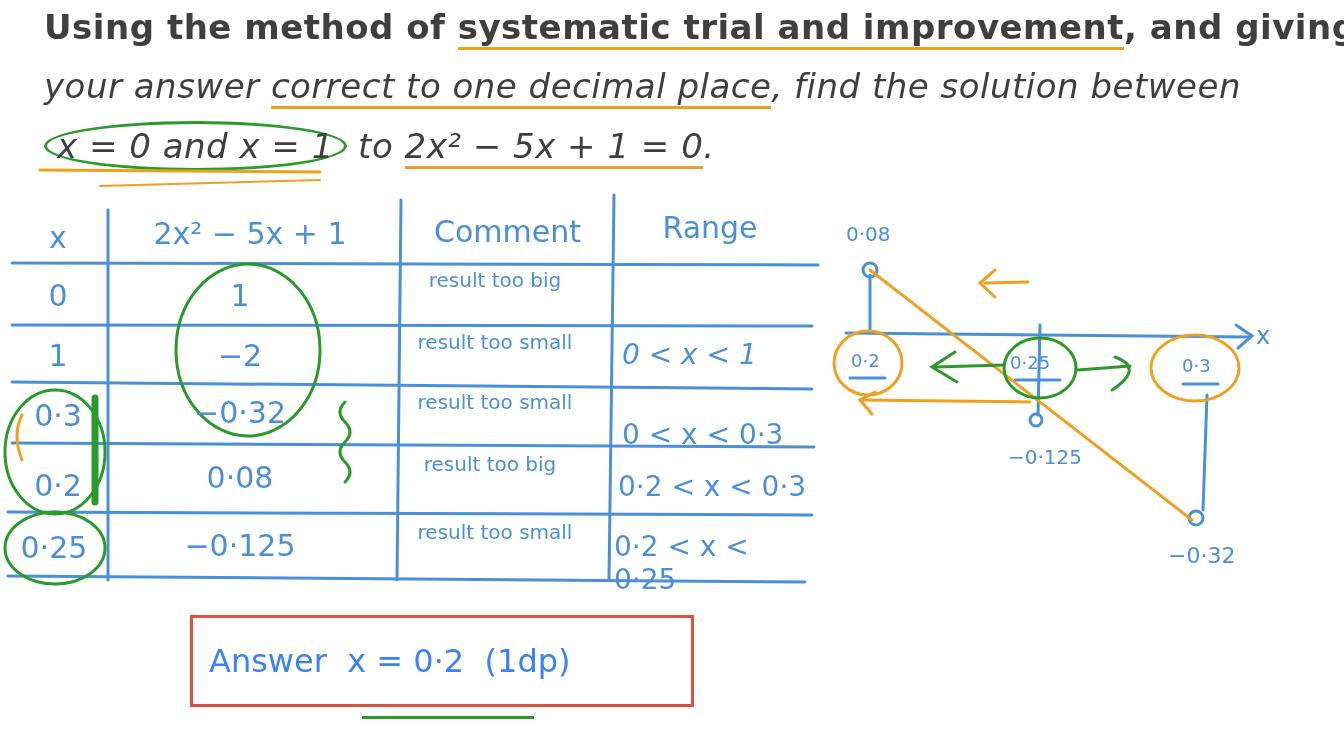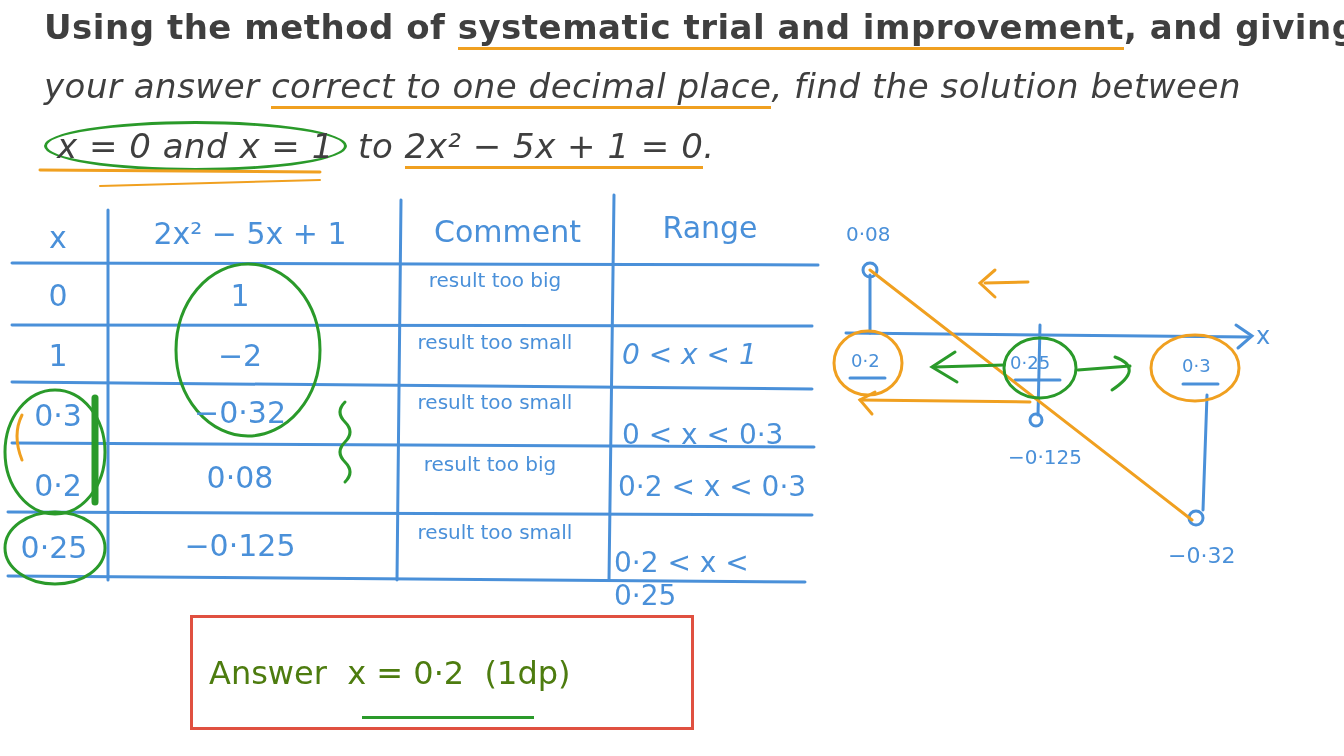--- a/index.html
+++ b/index.html
@@ -17,24 +17,24 @@
     .ul-orange { border-bottom: 3px solid #f0a020; }
     .circle-green { border: 3px solid #2a9a2a; border-radius: 50%; padding: 2px 10px; }
     svg.overlay { position: absolute; left: 0; top: 0; }
     .cell { position: absolute; color: #4a90d9; text-align: center; font-family: "DejaVu Sans", sans-serif; }
     .hdr { font-size: 30px; }
     .val { font-size: 30px; }
     .cmt { font-size: 20px; line-height: 24px; }
     .rng { font-size: 28px; text-align: left; }
     .lbl { position: absolute; color: #4a90d9; font-size: 20px; font-family: "DejaVu Sans", sans-serif; }
     .answer-box {
-      position: absolute; left: 190px; top: 615px; width: 504px; height: 115px;
+      position: absolute; left: 190px; top: 615px; width: 504px; height: 92px;
       border: 3px solid #e05040; box-sizing: border-box;
       display: flex; align-items: center; padding-left: 16px;
-      color: #4d7c0f; font-size: 32px;
+      color: #3b82f6; font-size: 32px;
     }
     .answer-ul { position: absolute; left: 362px; top: 716px; width: 172px; height: 3px; background: #2a9a2a; }
   </style>
 </head>
 <body>
 
 <div class="q-line q1">
   <span>Using the method of </span><span class="ul-orange">systematic trial and improvement</span><span>, and giving</span>
 </div>
 <div class="q-line q2">
@@ -122,21 +122,21 @@
 <div class="cell rng" style="left:622px; top:418px; width:190px;">0 &lt; x &lt; 0·3</div>
 
 <div class="cell val" style="left:18px; top:468px; width:80px;">0·2</div>
 <div class="cell val" style="left:140px; top:460px; width:200px;">0·08</div>
 <div class="cell cmt" style="left:405px; top:452px; width:170px;">result too big</div>
 <div class="cell rng" style="left:618px; top:470px; width:190px;">0·2 &lt; x &lt; 0·3</div>
 
 <div class="cell val" style="left:14px; top:530px; width:80px;">0·25</div>
 <div class="cell val" style="left:140px; top:528px; width:200px;">−0·125</div>
 <div class="cell cmt" style="left:410px; top:520px; width:170px;">result too small</div>
-<div class="cell rng" style="left:614px; top:546px; width:200px;">0·2 &lt; x &lt; 0·25</div>
+<div class="cell rng" style="left:614px; top:530px; width:200px;">0·2 &lt; x &lt; 0·25</div>
 
 <div class="lbl" style="left:846px; top:222px;">0·08</div>
 <div class="lbl" style="left:851px; top:350px; font-size:18px;">0·2</div>
 <div class="lbl" style="left:1010px; top:352px; font-size:18px;">0·25</div>
 <div class="lbl" style="left:1008px; top:445px;">−0·125</div>
 <div class="lbl" style="left:1182px; top:355px; font-size:18px;">0·3</div>
 <div class="lbl" style="left:1168px; top:543px; font-size:22px;">−0·32</div>
 <div class="lbl" style="left:1256px; top:322px; font-size:24px;">x</div>
 
 <div class="answer-box">

